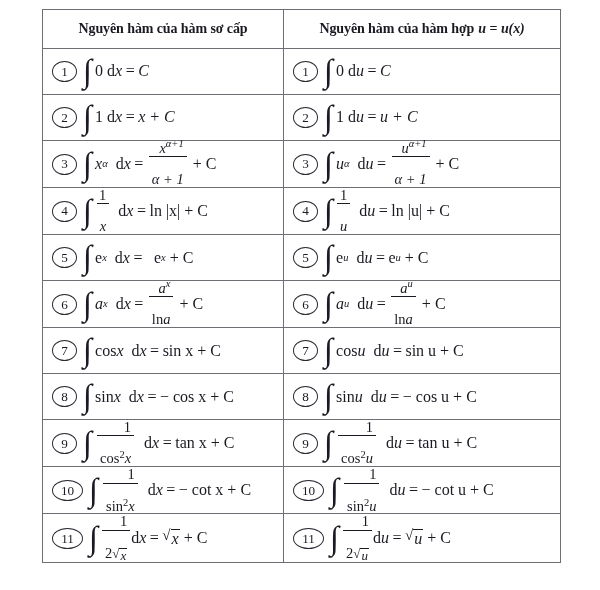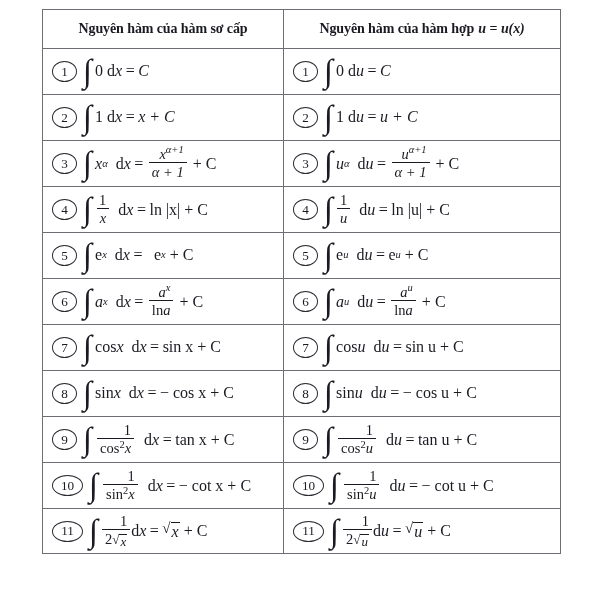--- a/index.html
+++ b/index.html
@@ -105,21 +105,21 @@
     vertical-align: middle;
     margin: 0 2px;
     line-height: 1.02;
   }
   .frac .num {
     padding: 0 3px 0.5px 3px;
     font-size: 14.5px;
   }
   .frac .den {
     border-top: 1.1px solid #1a1a22;
-    padding: 2px 3px 0 3px;
+    padding: 15px 3px 0 3px;
     font-size: 14.5px;
   }
   .frac.tight { margin: 0 1px; }
 
   
   .sqrt { display: inline-flex; align-items: flex-start; }
   .sqrt .rad { font-size: 15px; line-height: 1; }
   .sqrt .bar {
     border-top: 1.1px solid #1a1a22;
     padding: 0 1px;

